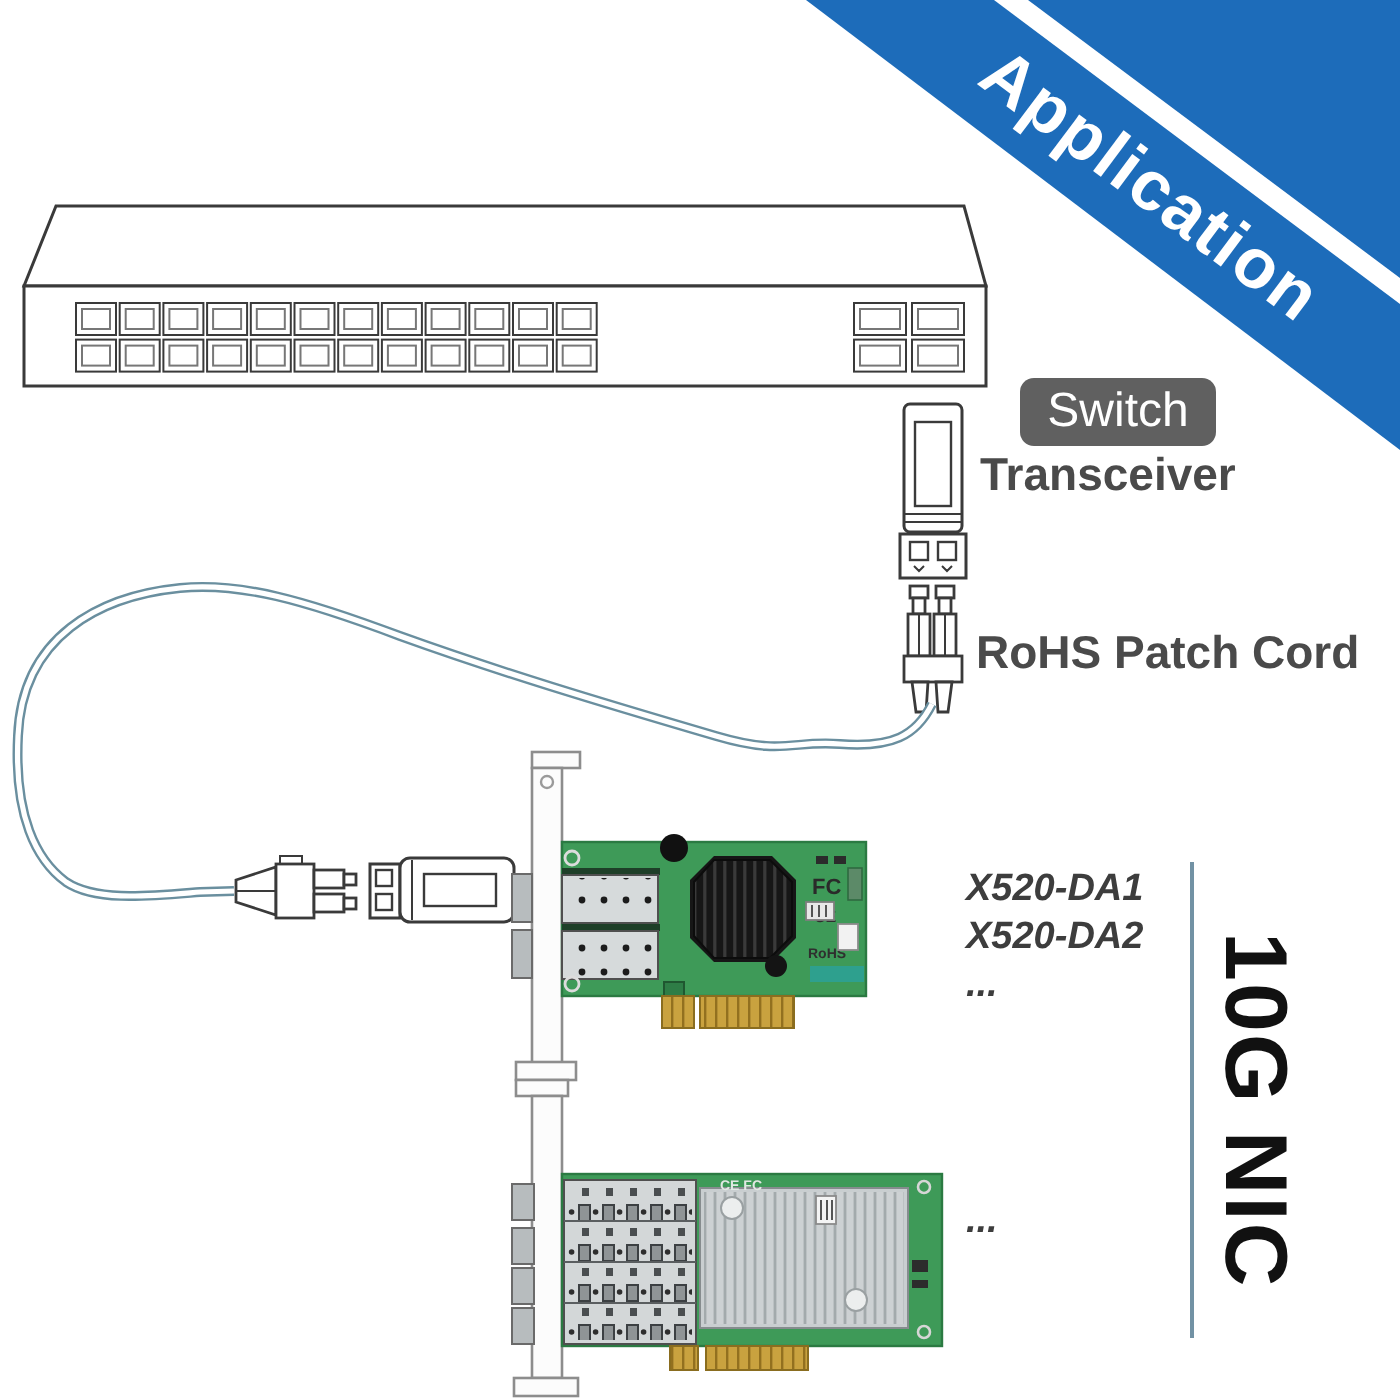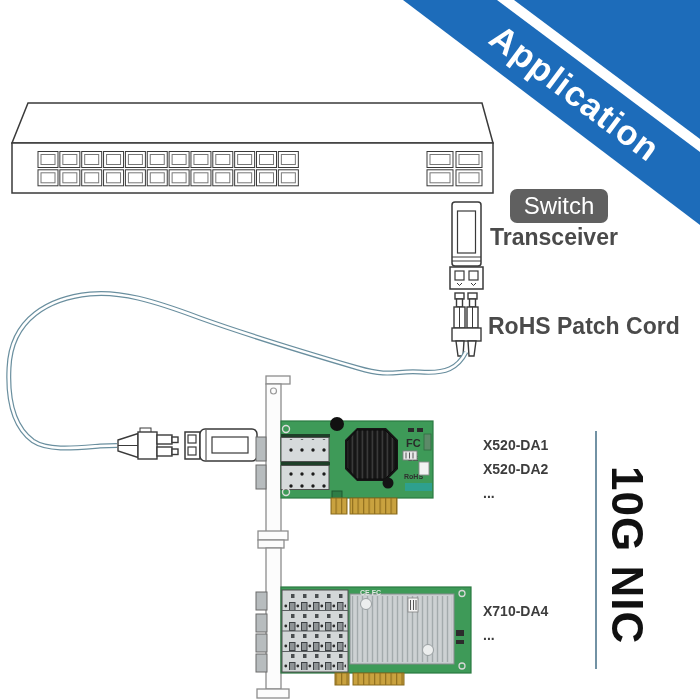--- a/index.html
+++ b/index.html
@@ -19,22 +19,23 @@
     left:510px;top:161px;width:98px;height:34px;background:#606060;
     border-radius:7px;color:#ffffff;font-size:24px;font-weight:normal;
     text-align:center;line-height:34px;margin-top:28px;
   }
   .anno-label{
     color:#4a4a4a;font-size:23px;font-weight:bold;white-space:nowrap;
   }
   .transceiver-label{left:490px;top:224px;}
   .fiber-label{left:488px;top:313px;}
   .model-group{
-    color:#3d3d3d;font-size:14px;font-weight:bold;line-height:24px;
+    color:#3d3d3d;font-size:19px;font-weight:bold;line-height:24px;
     white-space:nowrap;
+    font-style:italic;
   }
   .model-group-1{left:483px;top:433px;}
   .model-group-2{left:483px;top:599px;}
   .side-label{
     left:542px;top:528px;width:170px;height:46px;line-height:46px;
     text-align:center;color:#111111;font-size:44px;font-weight:bold;
     letter-spacing:1px;transform:rotate(90deg);transform-origin:50% 50%;
     white-space:nowrap;
   }
   .svgtext{font-family:"Liberation Sans","DejaVu Sans",sans-serif;}
@@ -285,17 +286,16 @@
 <div class="abs anno-label transceiver-label">Transceiver</div>
 <div class="abs anno-label fiber-label">RoHS Patch Cord</div>
 
 <div class="abs model-group model-group-1">
   <div>X520-DA1</div>
   <div>X520-DA2</div>
   <div>...</div>
 </div>
 
 <div class="abs model-group model-group-2">
-  <div>X710-DA4</div>
   <div>...</div>
 </div>
 
 <div class="abs side-label">10G NIC</div>
 
 </body></html>

